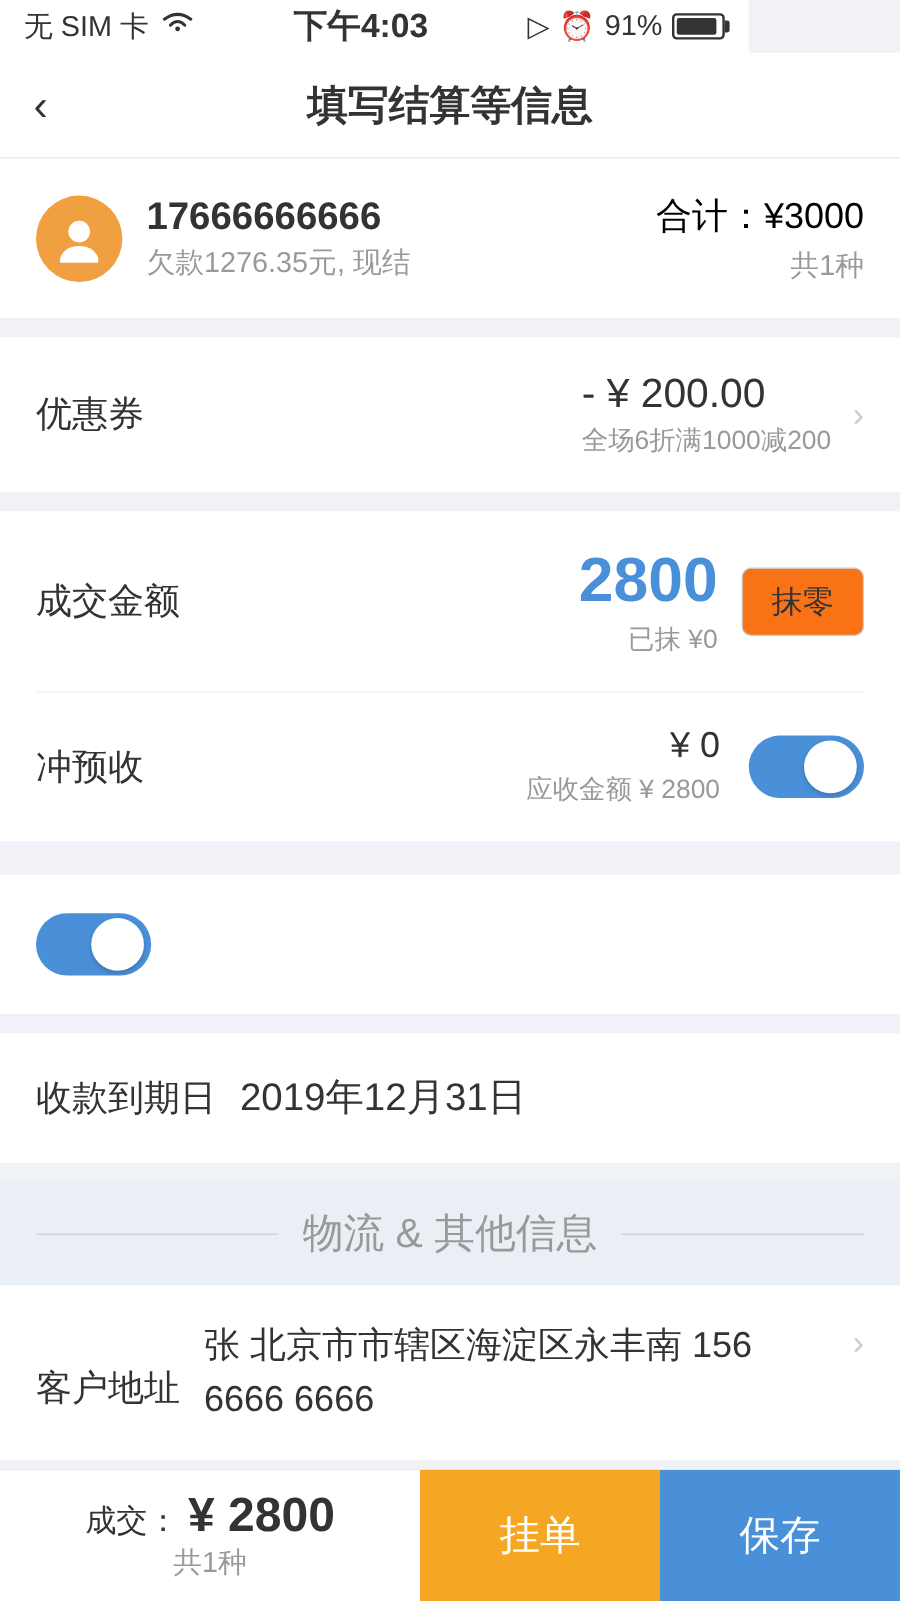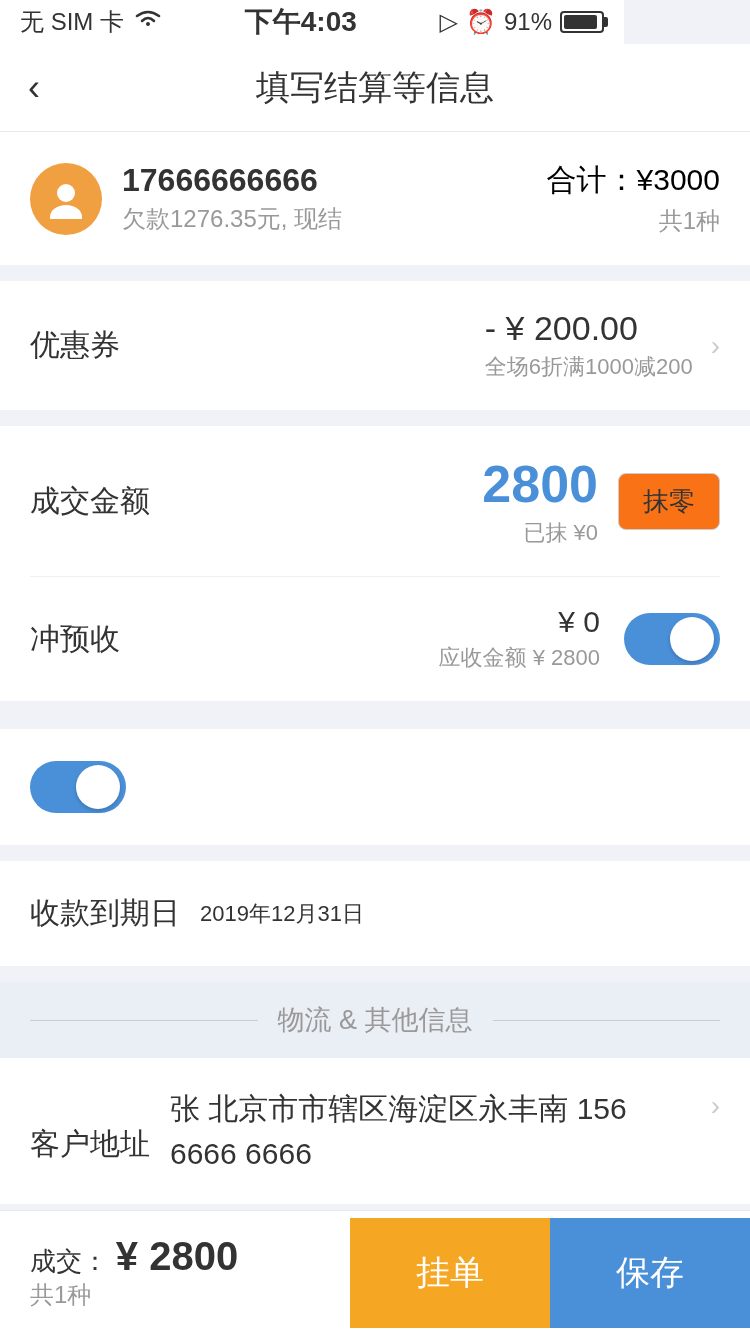--- a/index.html
+++ b/index.html
@@ -83,21 +83,21 @@
     }
     .nav-back {
       position: absolute;
       left: 28px;
       font-size: 36px;
       color: #333;
       cursor: pointer;
     }
     .nav-title {
       font-size: 34px;
-      font-weight: 400;
+      font-weight: 700;
       color: #333;
     }
 
     
     .content {
       padding-bottom: 120px;
     }
 
     
     .user-card {
@@ -285,41 +285,41 @@
       align-items: center;
       padding: 32px 0;
       gap: 20px;
     }
     .due-label {
       font-size: 30px;
       color: #333;
       flex-shrink: 0;
     }
     .due-date {
-      font-size: 22px;
+      font-size: 32px;
       color: #333;
     }
 
     
     .divider-section {
       background: #eaeef5;
       padding: 20px 30px;
       display: flex;
       align-items: center;
       justify-content: center;
       gap: 20px;
       margin-bottom: 0;
     }
     .divider-line {
       flex: 1;
       height: 1px;
       background: #ccc;
     }
     .divider-text {
-      font-size: 27px;
+      font-size: 34px;
       color: #999;
     }
 
     
     .address-section {
       background: #fff;
       margin-top: 0;
       padding: 0 30px;
     }
     .address-row {
@@ -351,25 +351,26 @@
     .gray-area {
       background: #f0f2f7;
       height: 200px;
     }
 
     
     .bottom-bar {
       position: fixed;
       bottom: 0;
       width: 750px;
-      height: 124px;
+      height: 110px;
       background: #fff;
       display: flex;
       align-items: center;
       border-top: 1px solid #e8e8e8;
+      text-align: center;
     }
     .bottom-summary {
       flex: 1;
       padding: 0 30px;
     }
     .bottom-summary-count {
       font-size: 24px;
       color: #999;
     }
     .btn-hang {

